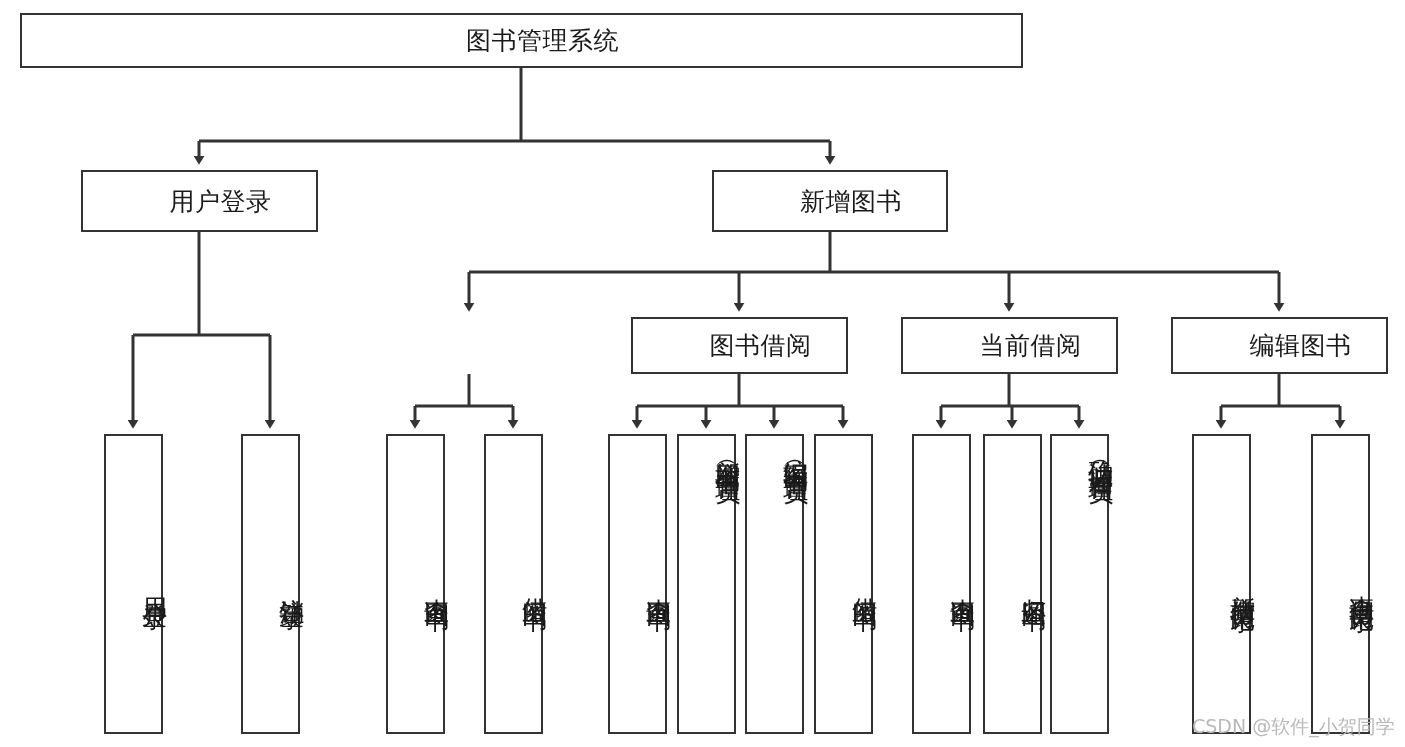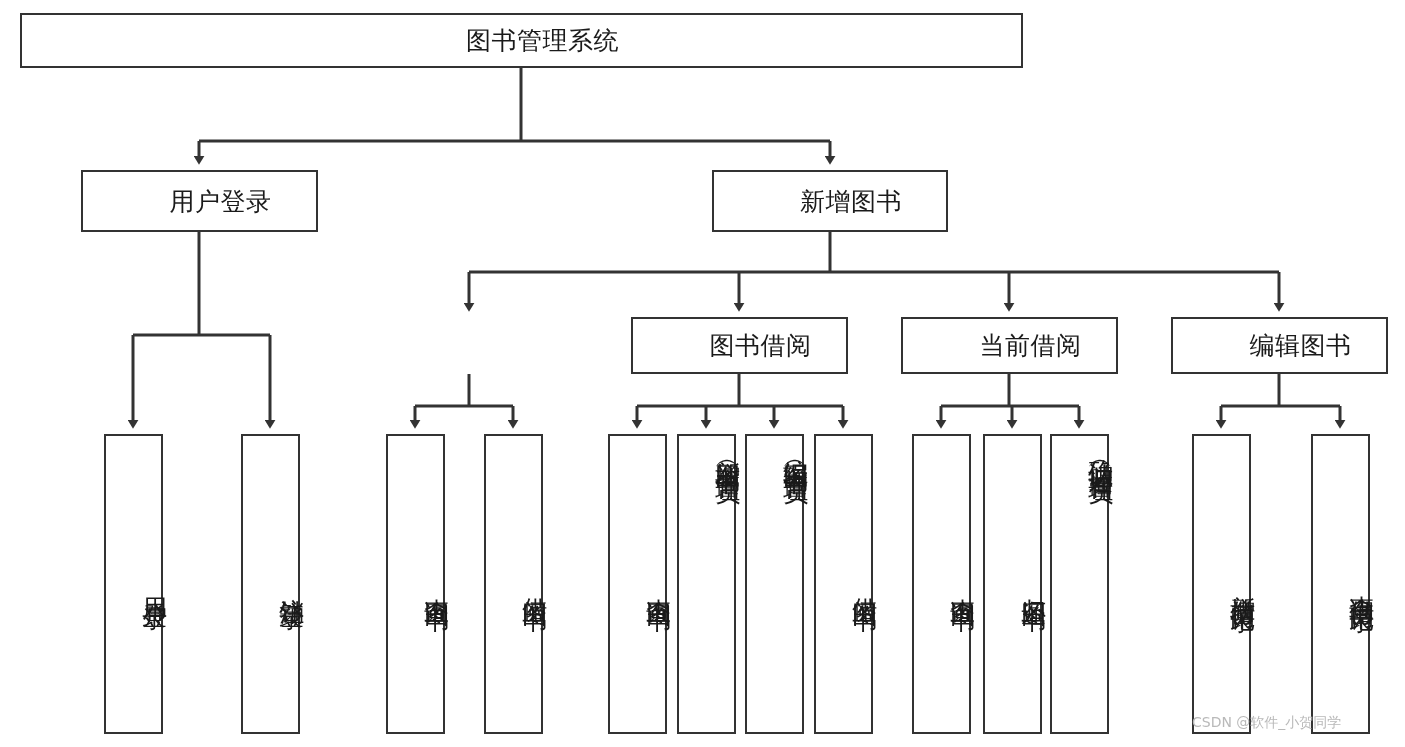--- a/index.html
+++ b/index.html
@@ -56,21 +56,21 @@
     letter-spacing: 3px;
     text-align: left;
   }
   .node.vert.centered {
     align-items: center;
     padding-top: 0;
   }
   .watermark {
     position: absolute;
     color: #b9b9b9;
-    font-size: 14px;
+    font-size: 19px;
     white-space: nowrap;
     font-family: "DejaVu Sans", "Liberation Sans", sans-serif;
   }
 </style>
 </head>
 <body>
 
 <div id="canvas">
 
   <svg id="edges" viewBox="0 0 1405 747">

